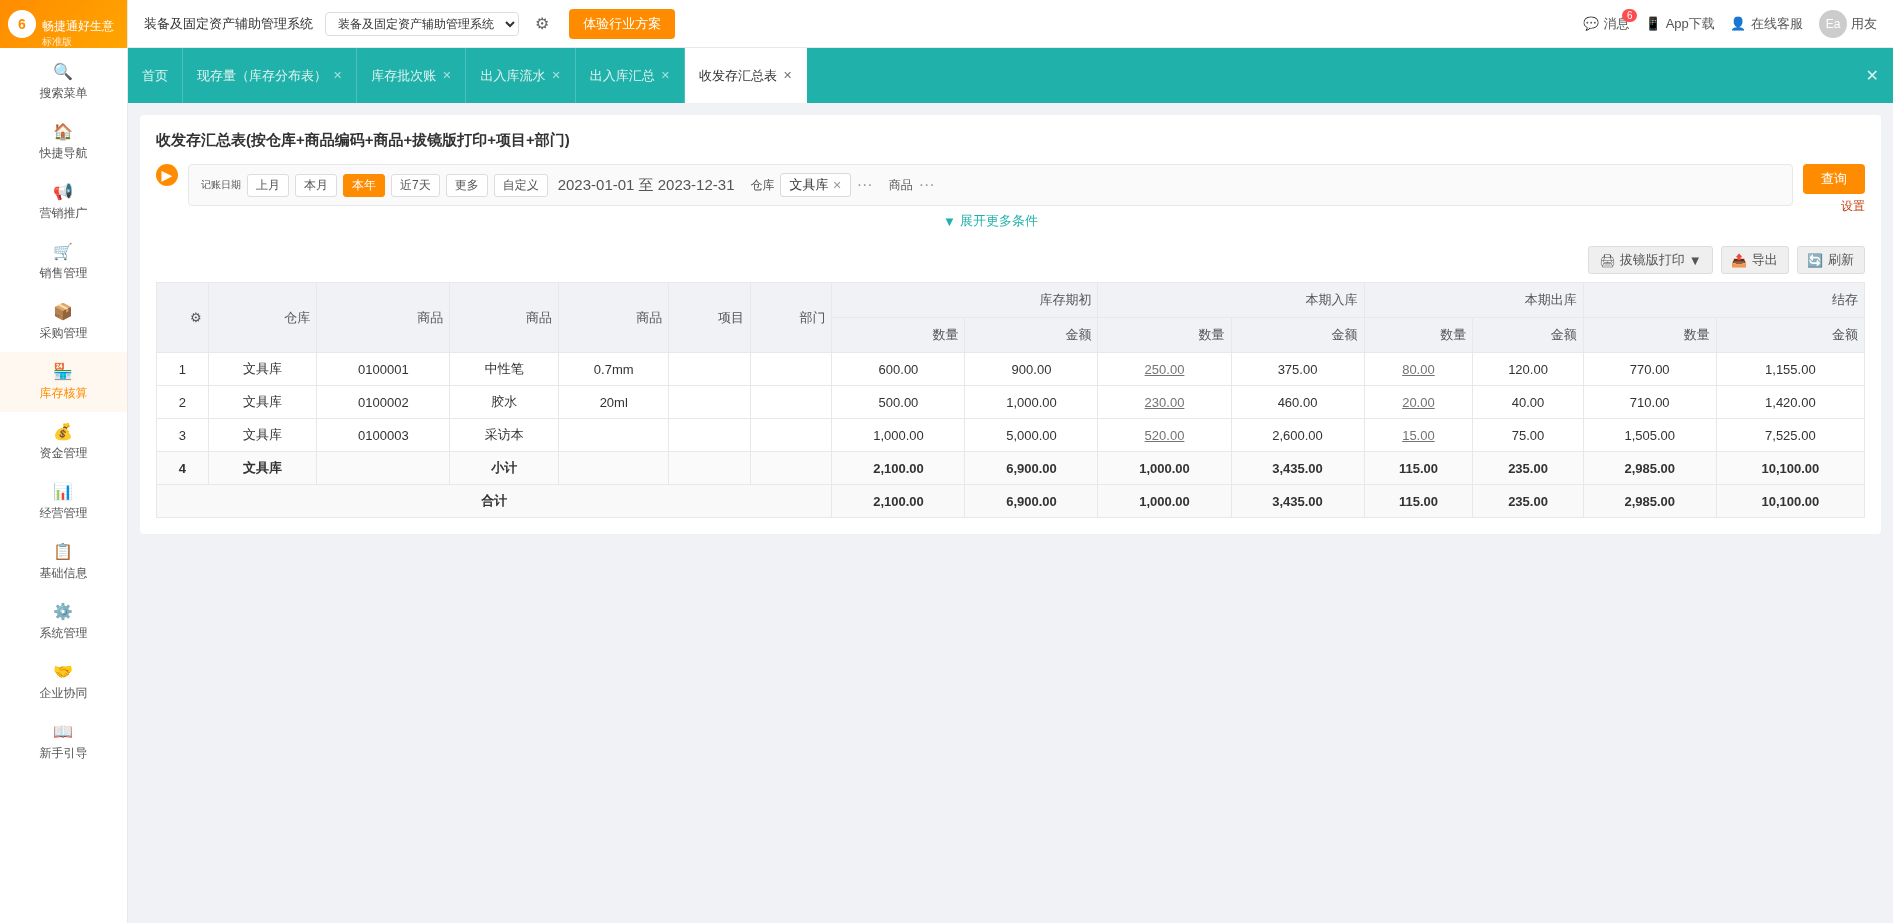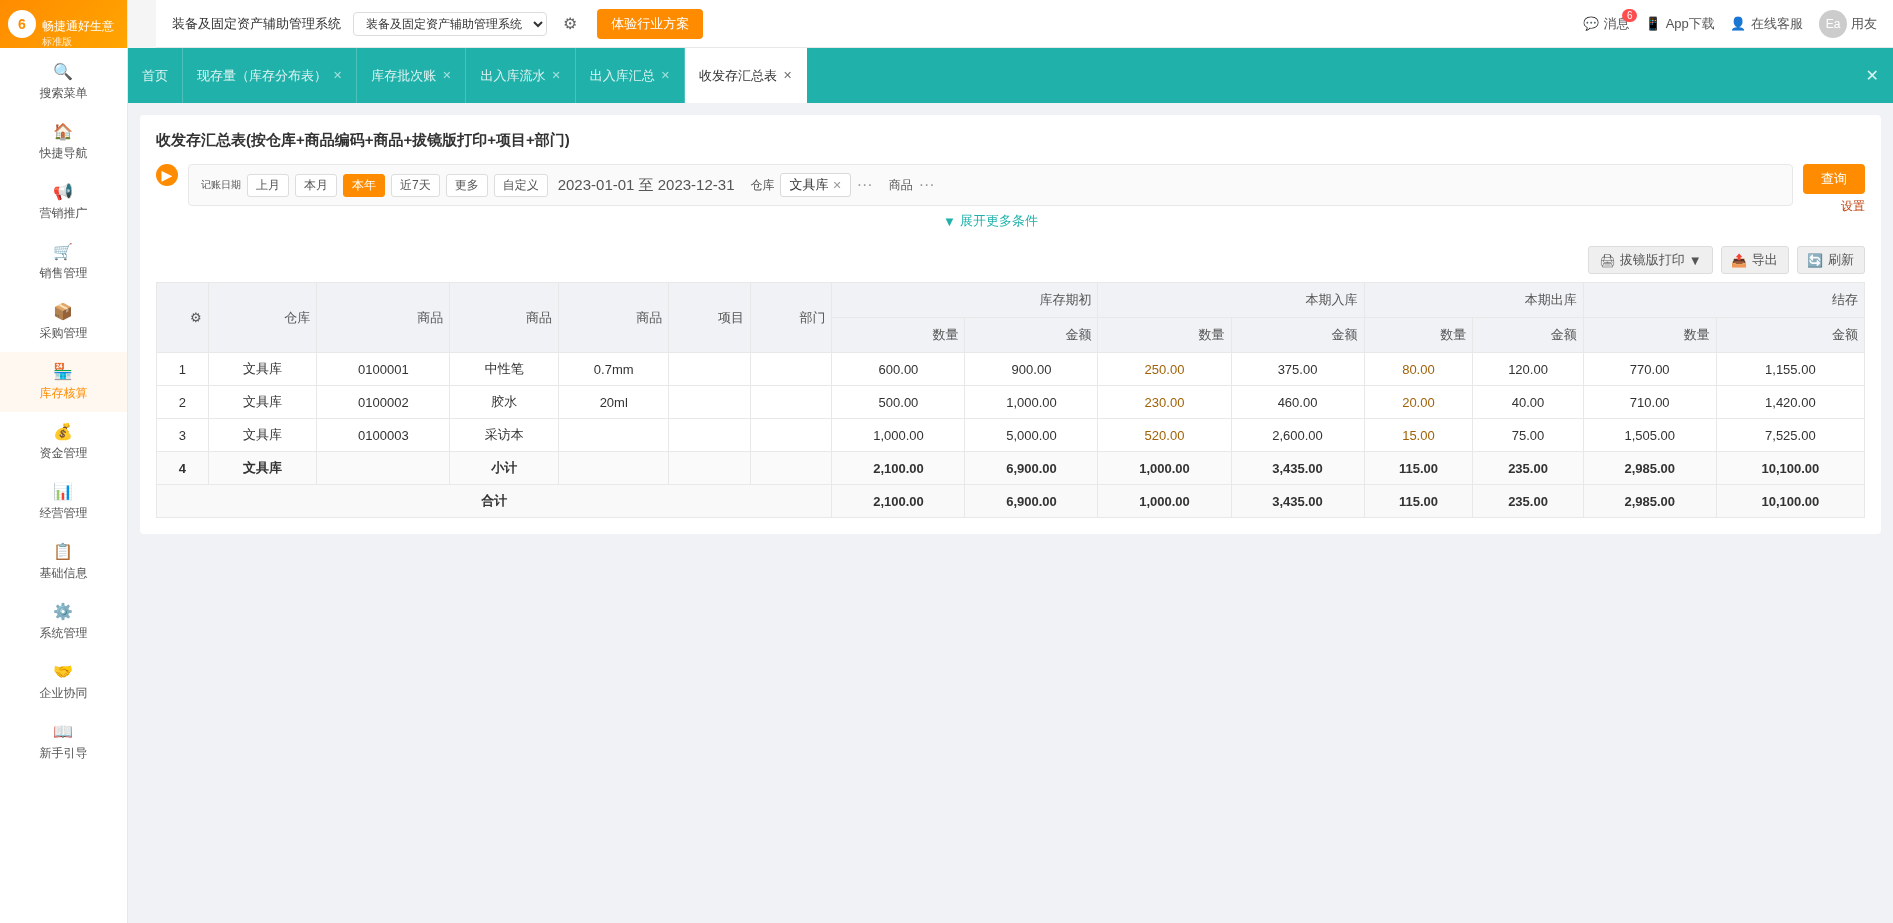--- a/index.html
+++ b/index.html
@@ -14,21 +14,21 @@
     .sidebar-nav { flex: 1; overflow-y: auto; padding: 4px 0; }
     .sidebar-item { display: flex; flex-direction: column; align-items: center; padding: 10px 4px; cursor: pointer; color: #555; font-size: 12px; gap: 4px; }
     .sidebar-item.active { background: #fff8f0; color: #ff8c00; }
     .sidebar-item-icon { font-size: 16px; }
     .sidebar-item-label { font-size: 12px; text-align: left; }
 
     
     .main { flex: 1; display: flex; flex-direction: column; overflow: hidden; }
 
     
-    .topbar { height: 48px; background: #fff; border-bottom: 1px solid #e8e8e8; display: flex; align-items: center; padding: 0 16px; gap: 12px; margin-left: 28px; }
+    .topbar { height: 48px; background: #fff; border-bottom: 1px solid #e8e8e8; display: flex; align-items: center; padding: 0 16px; gap: 12px; }
     .topbar-title { font-size: 13px; color: #333; }
     .topbar-select { border: 1px solid #ddd; border-radius: 4px; padding: 3px 8px; font-size: 12px; color: #333; background: #fff; }
     .topbar-gear { color: #666; font-size: 16px; cursor: pointer; margin-left: 4px; }
     .topbar-btn { background: #ff8c00; color: #fff; border: none; border-radius: 4px; padding: 6px 14px; font-size: 13px; cursor: pointer; margin-left: 8px; }
     .topbar-right { margin-left: auto; display: flex; align-items: center; gap: 16px; color: #555; font-size: 13px; }
     .topbar-right-item { display: flex; align-items: center; gap: 4px; cursor: pointer; position: relative; }
     .badge { background: #ff4d4f; color: #fff; border-radius: 10px; font-size: 10px; padding: 1px 5px; position: absolute; top: -6px; right: -8px; }
     .user-avatar { width: 28px; height: 28px; background: #ccc; border-radius: 50%; display: flex; align-items: center; justify-content: center; color: #fff; font-size: 12px; }
 
     
@@ -55,21 +55,21 @@
     .print-btn { display: flex; align-items: center; gap: 4px; color: #555; cursor: pointer; font-size: 12px; border: 1px solid #ddd; border-radius: 3px; padding: 4px 10px; }
     .export-btn { display: flex; align-items: center; gap: 4px; color: #555; cursor: pointer; font-size: 12px; border: 1px solid #ddd; border-radius: 3px; padding: 4px 10px; }
     .refresh-btn { display: flex; align-items: center; gap: 4px; color: #555; cursor: pointer; font-size: 12px; border: 1px solid #ddd; border-radius: 3px; padding: 4px 10px; }
 
     
     .data-table { width: 100%; border-collapse: collapse; font-size: 13px; }
     .data-table th { background: #f0f2f5; color: #555; font-weight: 500; padding: 8px 6px; text-align: right; border: 1px solid #e8e8e8; white-space: nowrap; }
     .data-table td { padding: 7px 6px; text-align: center; border: 1px solid #e8e8e8; color: #333; white-space: nowrap; }
     .data-table .summary-row td { font-weight: bold; background: #fafafa; }
     .data-table .total-row td { font-weight: bold; background: #f9f9f9; }
-    .link-val { color: #a16207; cursor: pointer; }
+    .link-val { color: #737373; text-decoration: underline; cursor: pointer; }
     .filter-expand { display: flex; align-items: center; justify-content: center; color: #20b2aa; cursor: pointer; margin-bottom: 8px; }
 
     .orange-arrow { background: #ff8c00; color: #fff; border: none; border-radius: 50%; width: 22px; height: 22px; display: flex; align-items: center; justify-content: center; cursor: pointer; font-size: 14px; flex-shrink: 0; }
   </style>
 </head>
 <body>
 
 <div class="sidebar">
   <div class="sidebar-logo">
     <div class="sidebar-logo-icon">6</div>

